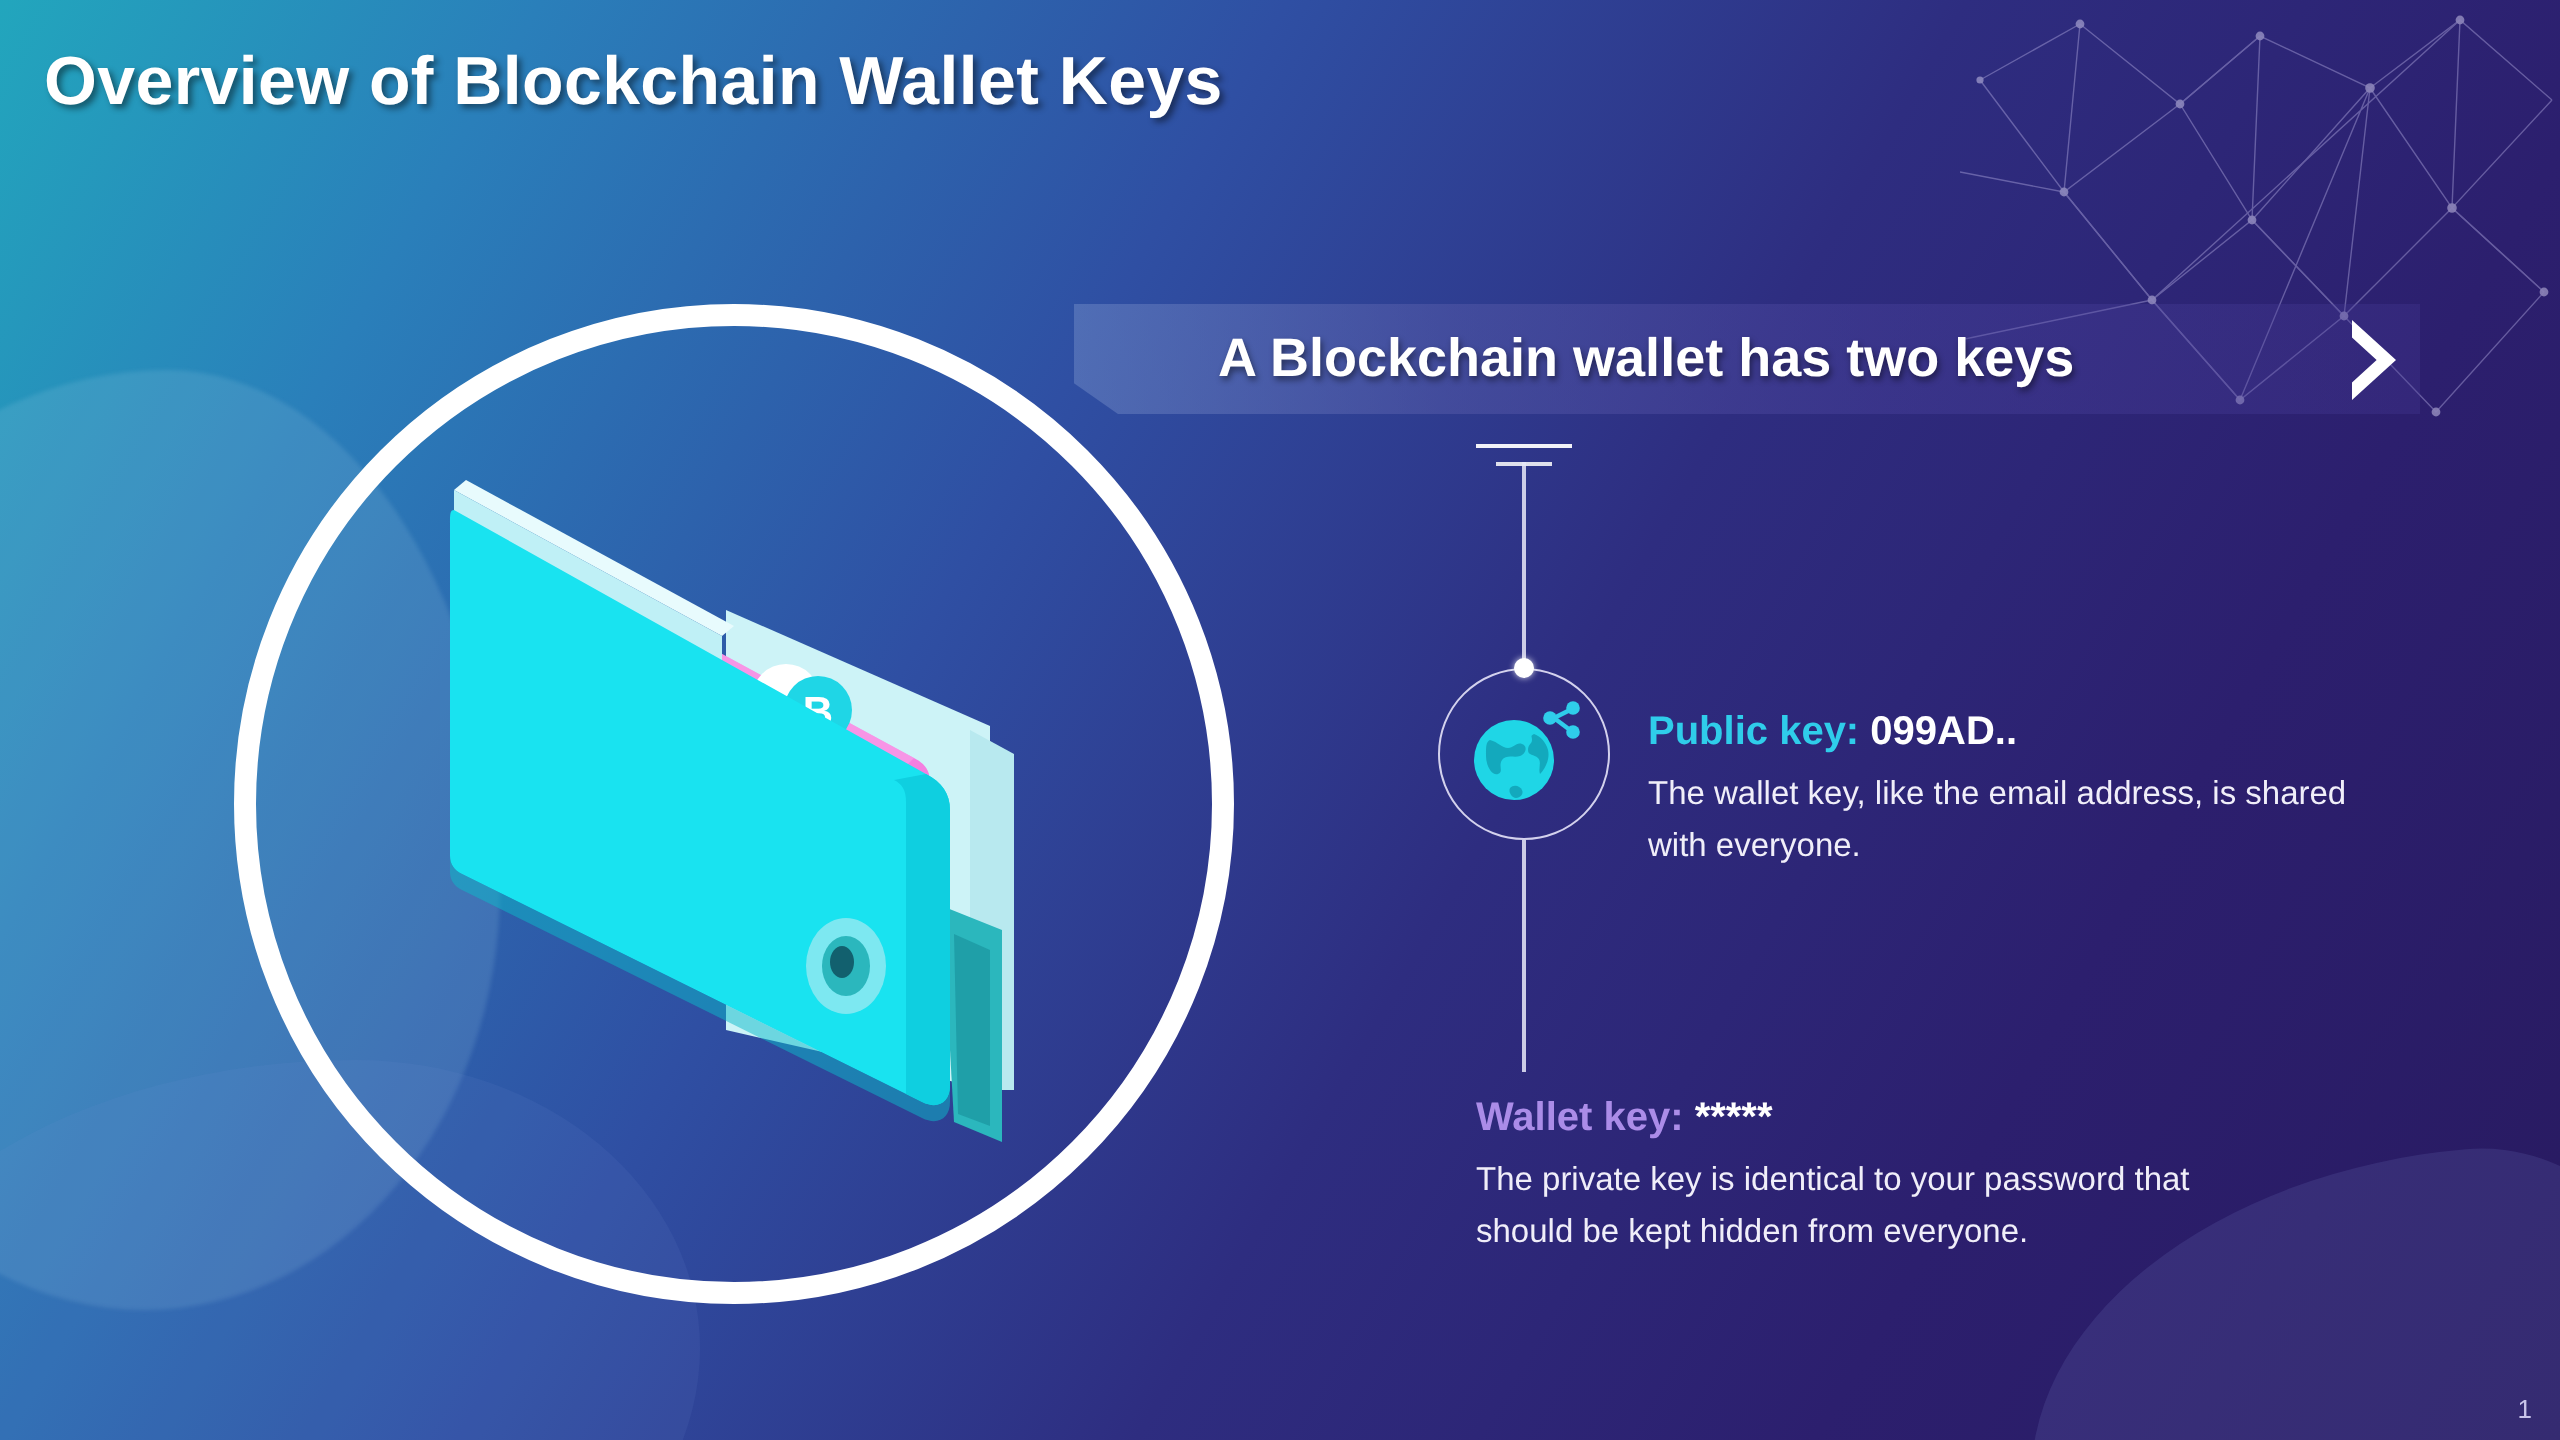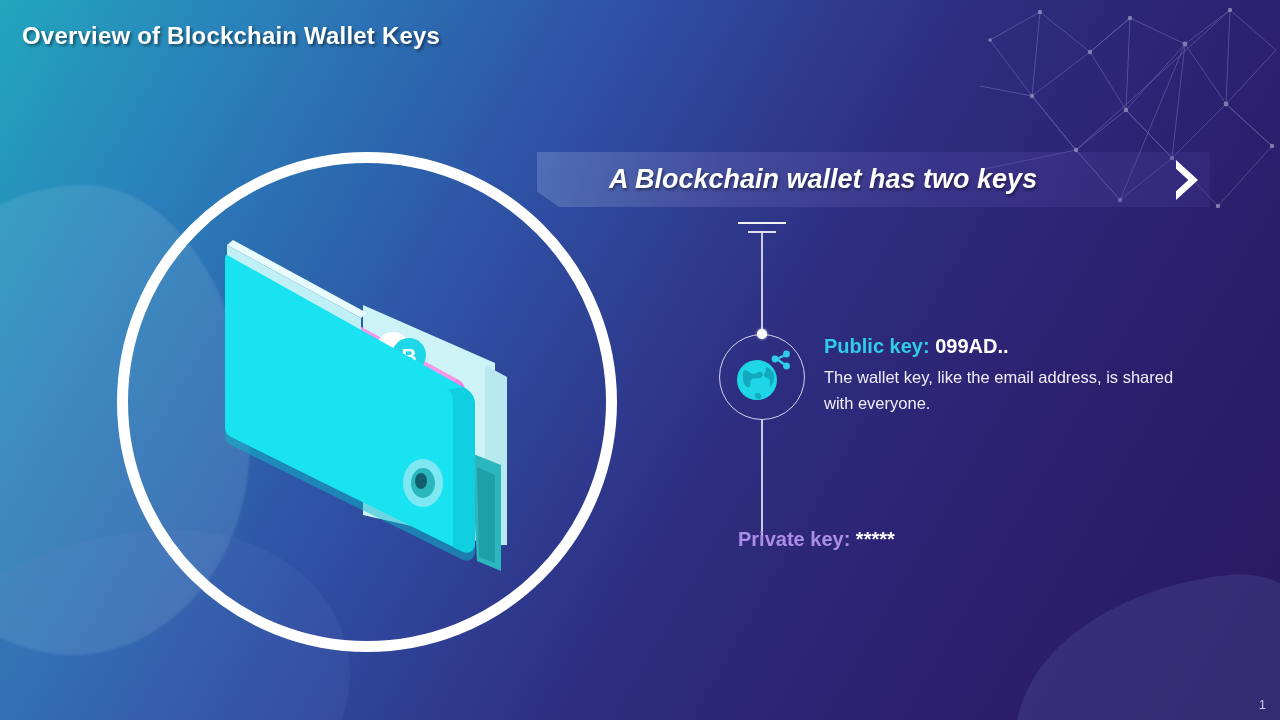--- a/index.html
+++ b/index.html
@@ -25,33 +25,32 @@
     position:absolute;right:-60px;bottom:-40px;width:330px;height:180px;
     background:rgba(150,160,235,.13);
     border-radius:70% 30% 10% 40% / 85% 60% 40% 15%;
     transform:rotate(-5deg);
   }
   .bg-net{position:absolute;right:0;top:0;width:300px;height:240px;opacity:.55;}
 
   
   #title{
     position:absolute;left:22px;top:22px;
-    font-size:24px;font-weight:bold;color:#ffffff;letter-spacing:.2px;
+    font-size:34px;font-weight:bold;color:#ffffff;letter-spacing:.2px;
     text-shadow:2px 2px 3px rgba(0,0,0,.45);
     white-space:nowrap;
   }
 
   
   #banner{
     position:absolute;left:537px;top:152px;width:673px;height:55px;
     background:linear-gradient(90deg,rgba(125,150,205,.42) 0%,rgba(96,98,175,.40) 28%,rgba(78,70,162,.36) 60%,rgba(70,58,150,.30) 100%);
     clip-path:polygon(0 0, 100% 0, 100% 100%, 22px 100%, 0 72%);
     display:flex;align-items:center;
     box-shadow:0 1px 6px rgba(0,0,0,.18);
-    font-style:italic;
   }
   #banner-text{
     margin-left:72px;font-size:27px;font-weight:bold;color:#fff;
     text-shadow:1px 2px 3px rgba(0,0,0,.45);white-space:nowrap;
   }
   #banner-arrow{
     position:absolute;left:1176px;top:160px;width:22px;height:40px;
     background:#ffffff;
     clip-path:polygon(0 0, 100% 50%, 0 100%, 0 78%, 56% 50%, 0 22%);
   }
@@ -75,21 +74,21 @@
     box-sizing:border-box;
   }
   .badge-dot{
     position:absolute;left:50%;top:-5px;transform:translateX(-50%);
     width:10px;height:10px;border-radius:50%;background:#ffffff;
     box-shadow:0 0 3px rgba(255,255,255,.8);
   }
   .badge-art{position:absolute;left:50%;top:50%;transform:translate(-50%,-50%);}
 
   .key-body{margin-left:19px;padding-top:1px;}
-  .key-head{font-size:20px;font-weight:bold;line-height:1.15;white-space:nowrap;}
+  .key-head{font-size:20px;font-weight:bold;line-height:1.15;white-space:nowrap;margin-top:20px;}
   .key-head .label-public{color:#2fcdea;}
   .key-head .label-private{color:#ab8ce8;}
   .key-head .value{color:#ffffff;}
   .key-desc{
     margin-top:7px;font-size:16.5px;line-height:1.55;color:#f0eef9;
     max-width:365px;
   }
 
   
   #wallet-circle{
@@ -182,23 +181,24 @@
         <span class="label-public">Public key:</span>
         <span class="value">099AD..</span>
       </div>
       <div class="key-desc">The wallet key, like the email address, is shared with everyone.</div>
     </div>
   </div>
 
   <div class="key-item" id="item-private">
     <div class="key-body">
       <div class="key-head">
-        <span class="label-private">Private key:</span>
+        <span class="label-private">Wallet key:</span>
         <span class="value">*****</span>
       </div>
+      <div class="key-desc">The private key is identical to your password that should be kept hidden from everyone.</div>
     </div>
   </div>
 
   <div id="wallet-circle"></div>
   <svg id="wallet-art" viewBox="0 0 350 400">
 
     <path d="M168 90 L300 148 L300 330 L168 300 Z" fill="#cdf3f7"></path>
     <path d="M290 150 L312 162 L312 330 L290 330 Z" fill="#b8e9ef"></path>
 
     <path d="M232 255 L268 272 L268 330 L232 318 Z" fill="#e25fc8"></path>

